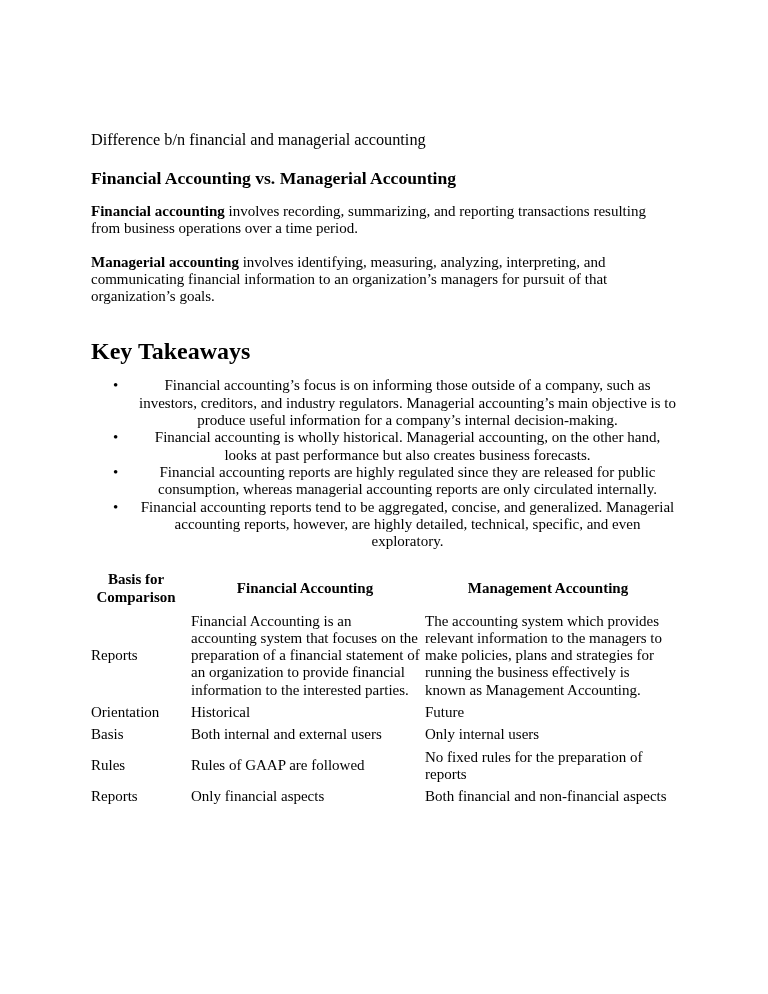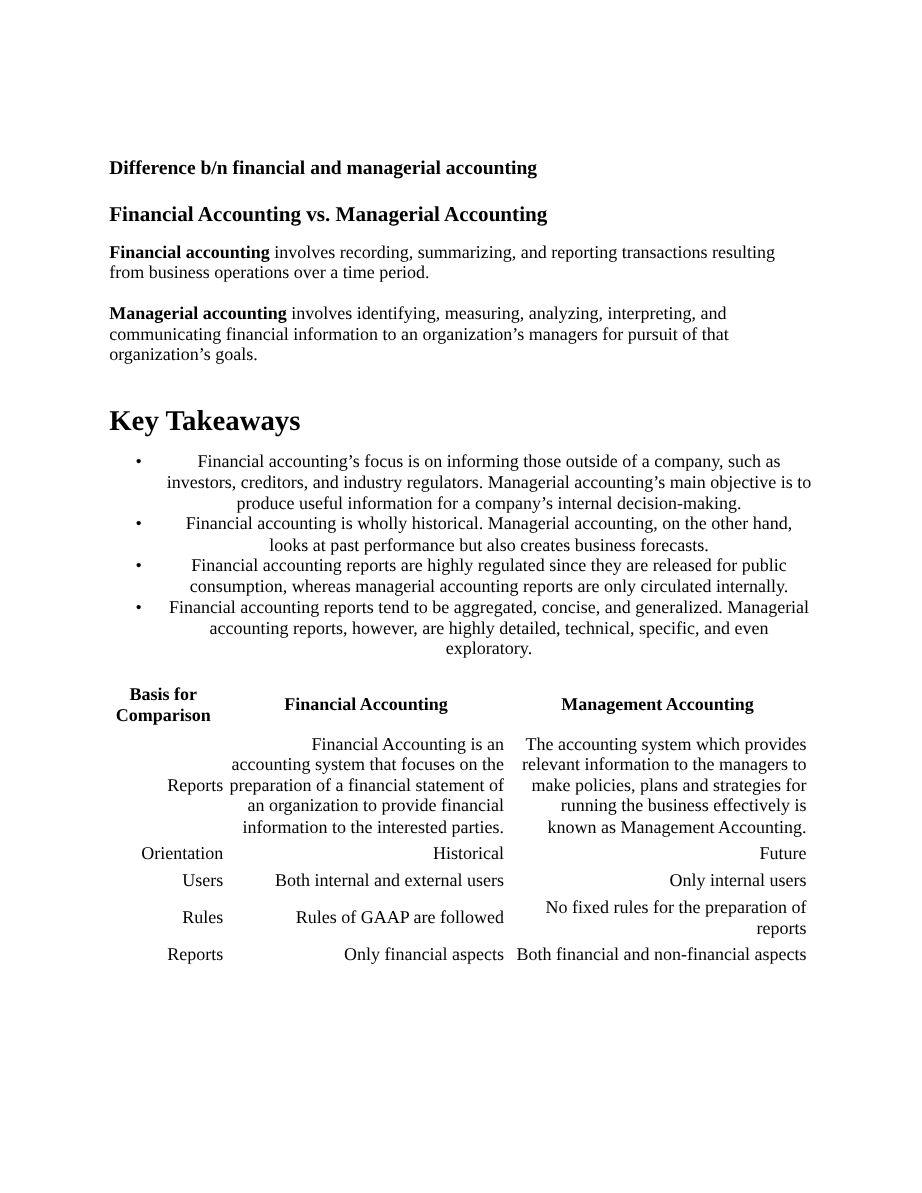--- a/index.html
+++ b/index.html
@@ -9,21 +9,21 @@
     color: #000000;
     font-family: "Liberation Serif", "DejaVu Serif", serif;
     overflow: hidden;
   }
   .page {
     box-sizing: border-box;
     width: 768px; height: 994px;
     padding: 130px 91px 0 91px;
   }
   .doc-title {
-    font-size: 16.3px; font-weight: bold;
+    font-size: 16.3px; font-weight: normal;
     line-height: 20px;
     margin: 0 0 17px 0;
   }
   .doc-subtitle {
     font-size: 17.6px; font-weight: bold;
     line-height: 22px;
     margin: 0 0 14px 0;
   }
   .para {
     font-size: 15px; line-height: 17.3px;
@@ -61,21 +61,21 @@
   table.compare col.c2 { width: 234px; }
   table.compare col.c3 { width: 252px; }
   table.compare th {
     font-weight: bold;
     text-align: center;
     vertical-align: middle;
     padding: 1px 6px 4px 0;
   }
   table.compare th.first { padding-right: 10px; }
   table.compare td {
-    text-align: right;
+    text-align: left;
     vertical-align: middle;
     padding: 2.5px 5px 2.5px 0;
   }
 </style>
 </head>
 <body>
 
 <div class="page">
 
   <div class="doc-title">Difference b/n financial and managerial accounting</div>
@@ -113,21 +113,21 @@
         <td>Reports</td>
         <td>Financial Accounting is an accounting system that focuses on the preparation of a financial statement of an organization to provide financial information to the interested parties.</td>
         <td>The accounting system which provides relevant information to the managers to make policies, plans and strategies for running the business effectively is known as Management Accounting.</td>
       </tr>
       <tr>
         <td>Orientation</td>
         <td>Historical</td>
         <td>Future</td>
       </tr>
       <tr>
-        <td>Users</td>
+        <td>Basis</td>
         <td>Both internal and external users</td>
         <td>Only internal users</td>
       </tr>
       <tr>
         <td>Rules</td>
         <td>Rules of GAAP are followed</td>
         <td>No fixed rules for the preparation of reports</td>
       </tr>
       <tr>
         <td>Reports</td>

